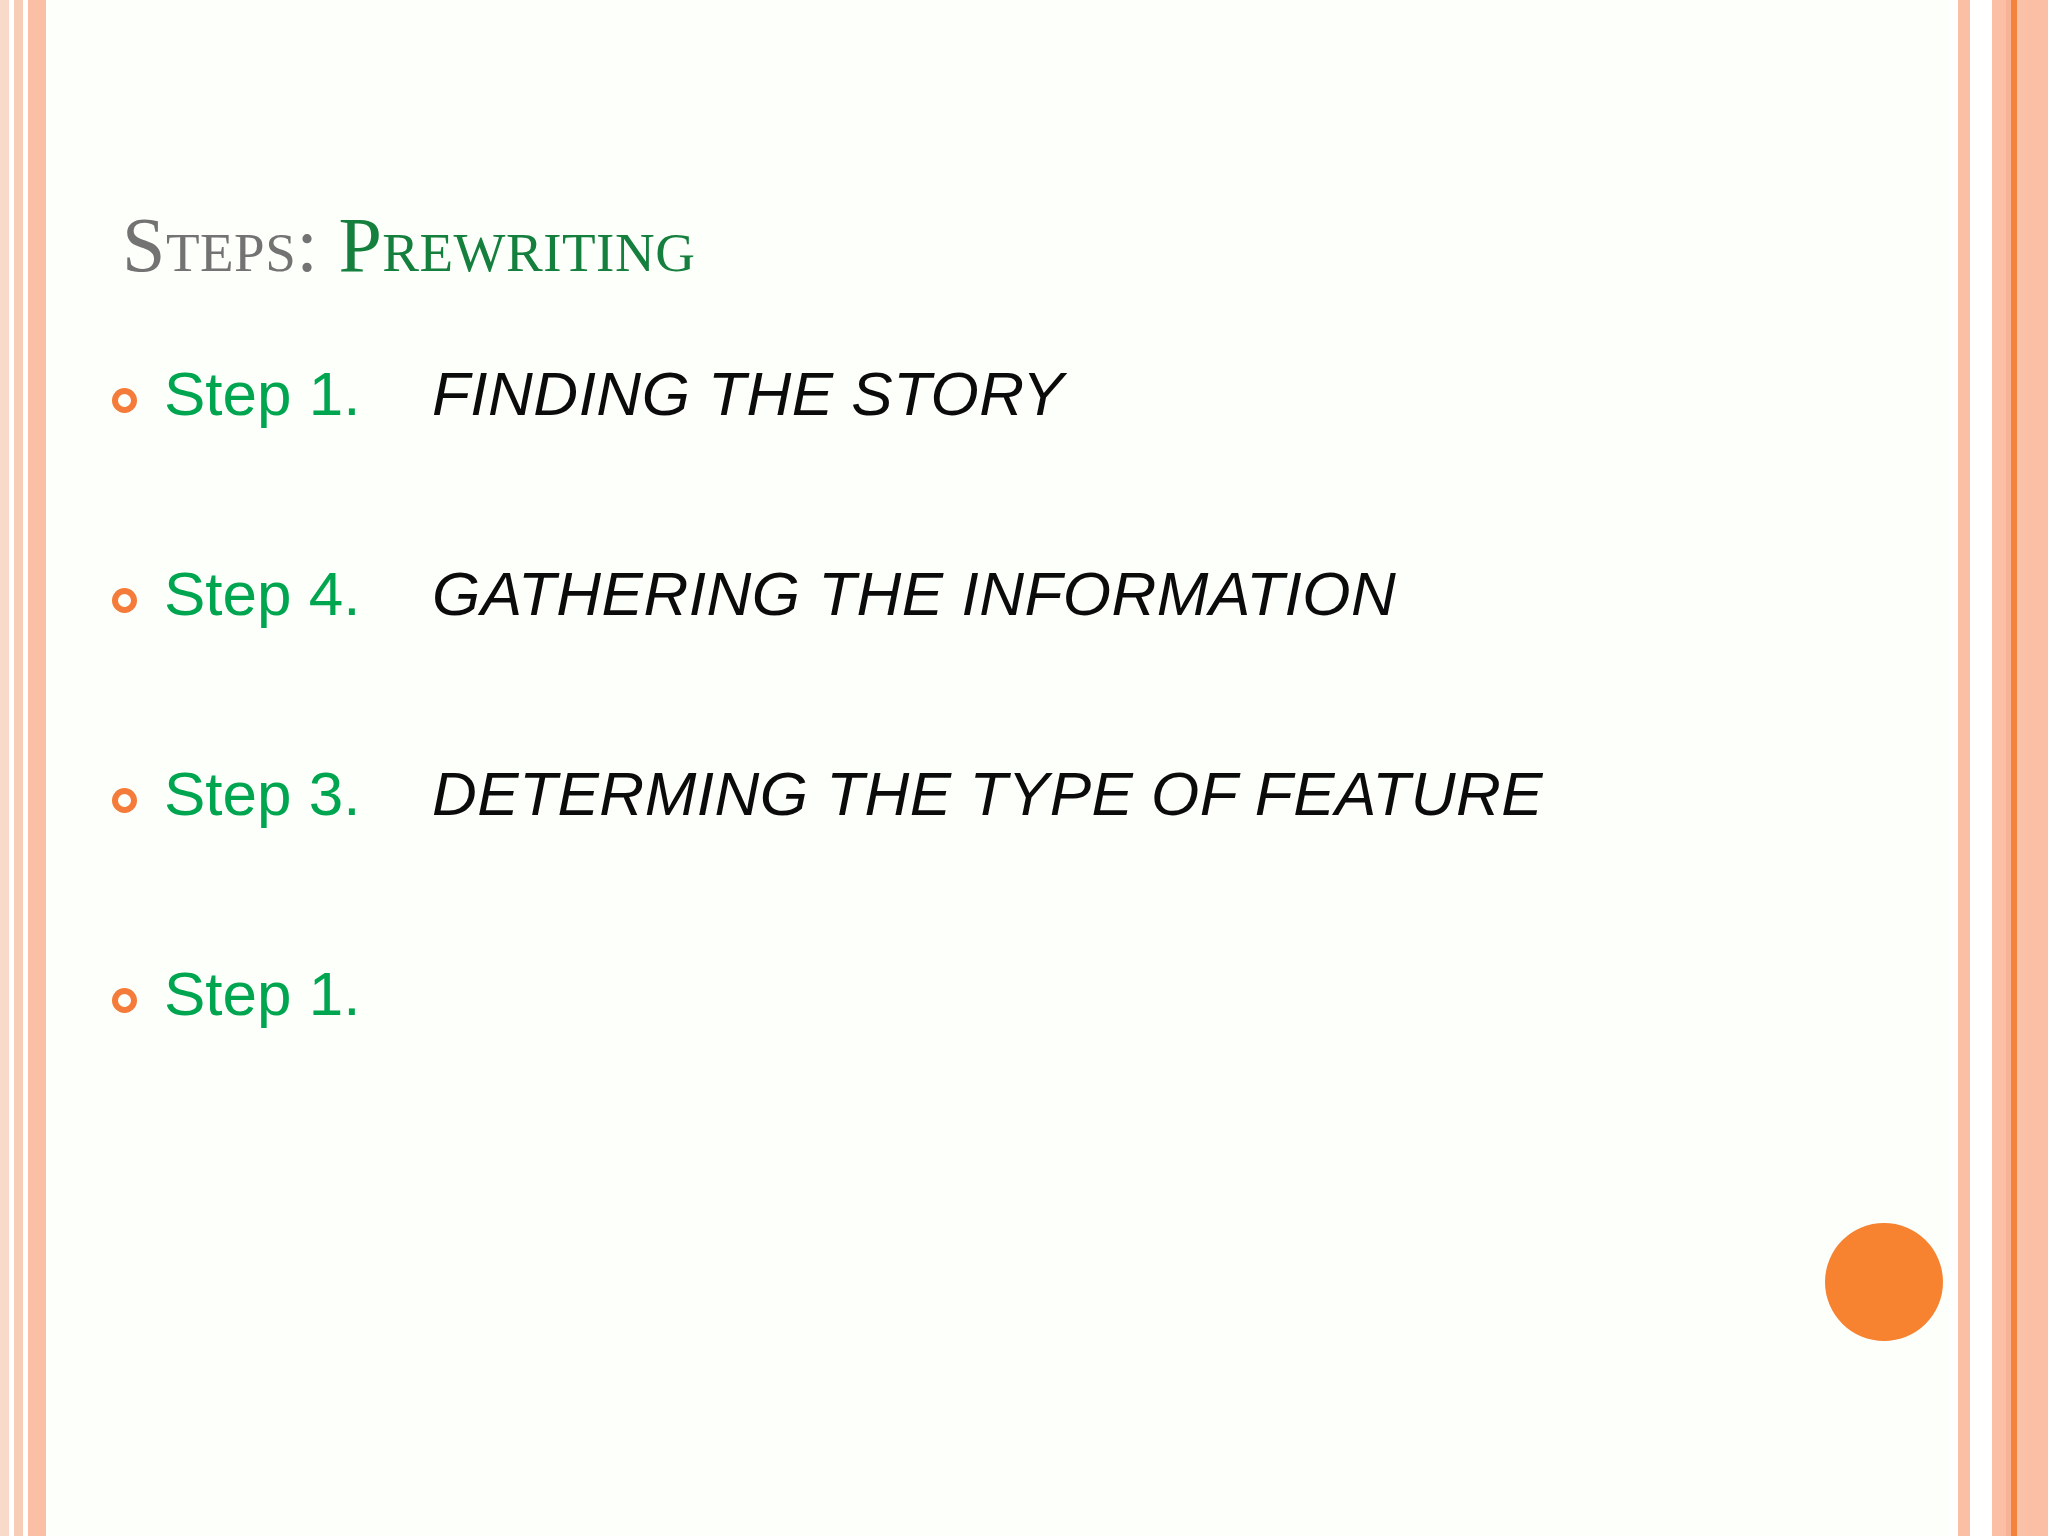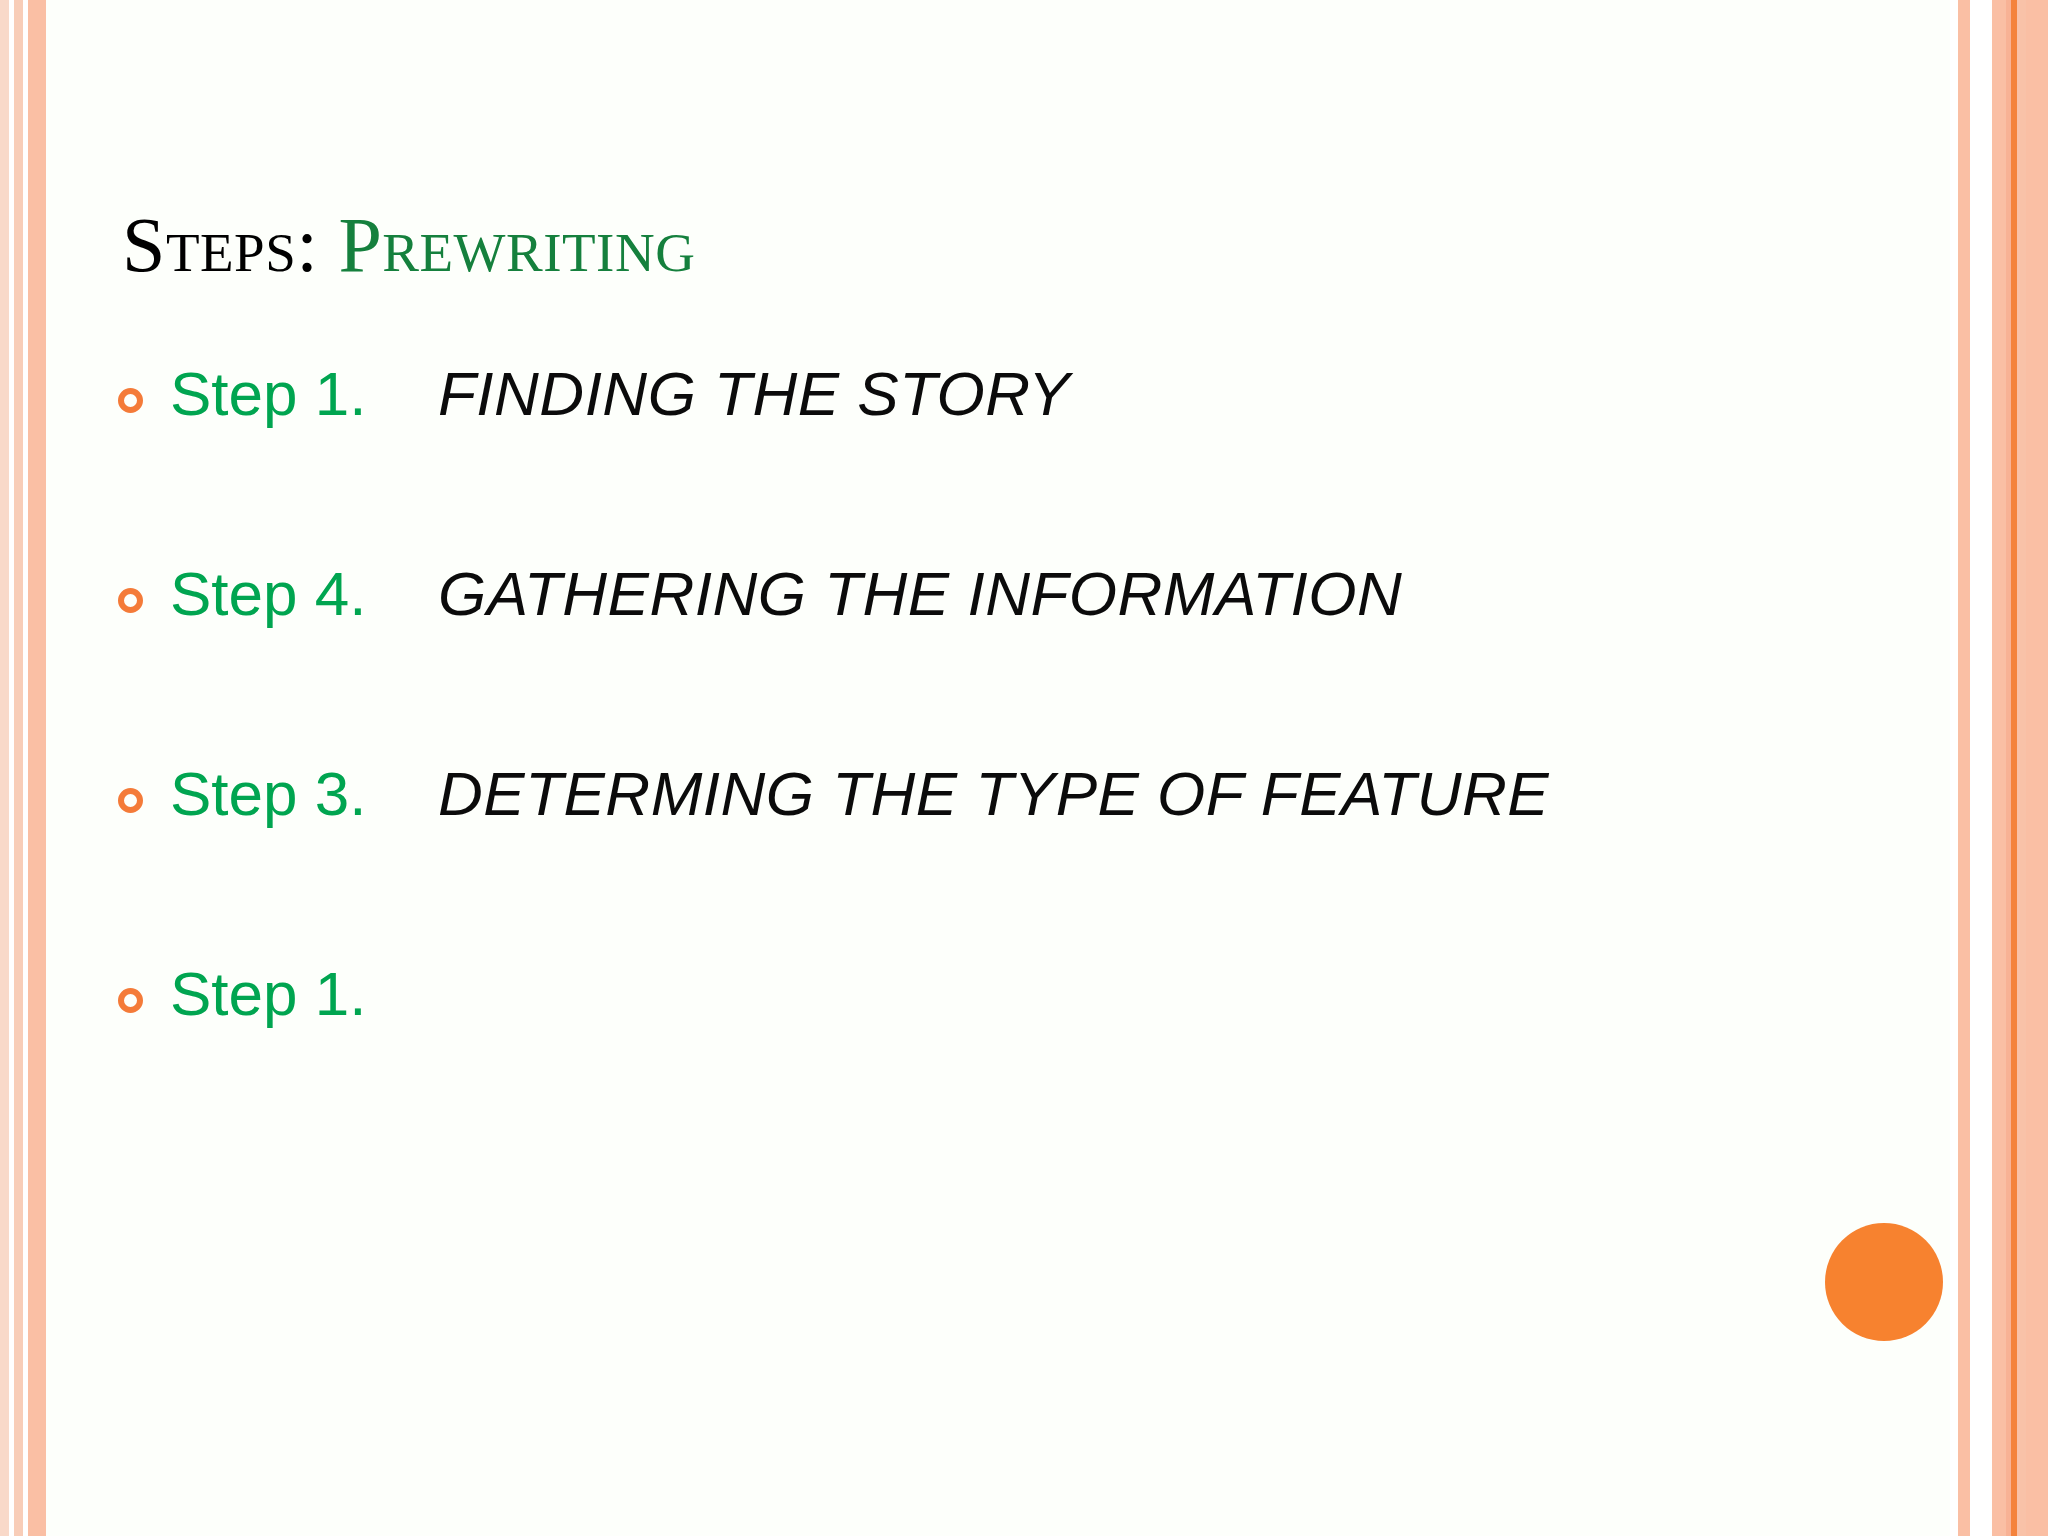--- a/index.html
+++ b/index.html
@@ -70,27 +70,27 @@
     position: absolute;
     left: 122px;
     top: 206px;
     font-family: "Liberation Serif", serif;
     font-size: 78px;
     line-height: 1.0;
     white-space: nowrap;
     font-variant: small-caps;
     letter-spacing: 0.5px;
   }
-  .title-steps  { color: #000000; }
+  .title-steps  { color: #737373; }
   .title-topic  { color: #15803d; }
 
   
   .bullet-list {
     position: absolute;
-    left: 118px;
+    left: 112px;
     top: 358px;
     right: 130px;
   }
   .bullet-row {
     display: flex;
     align-items: baseline;
     height: 200px;
   }
   .bullet-marker {
     flex: 0 0 auto;

